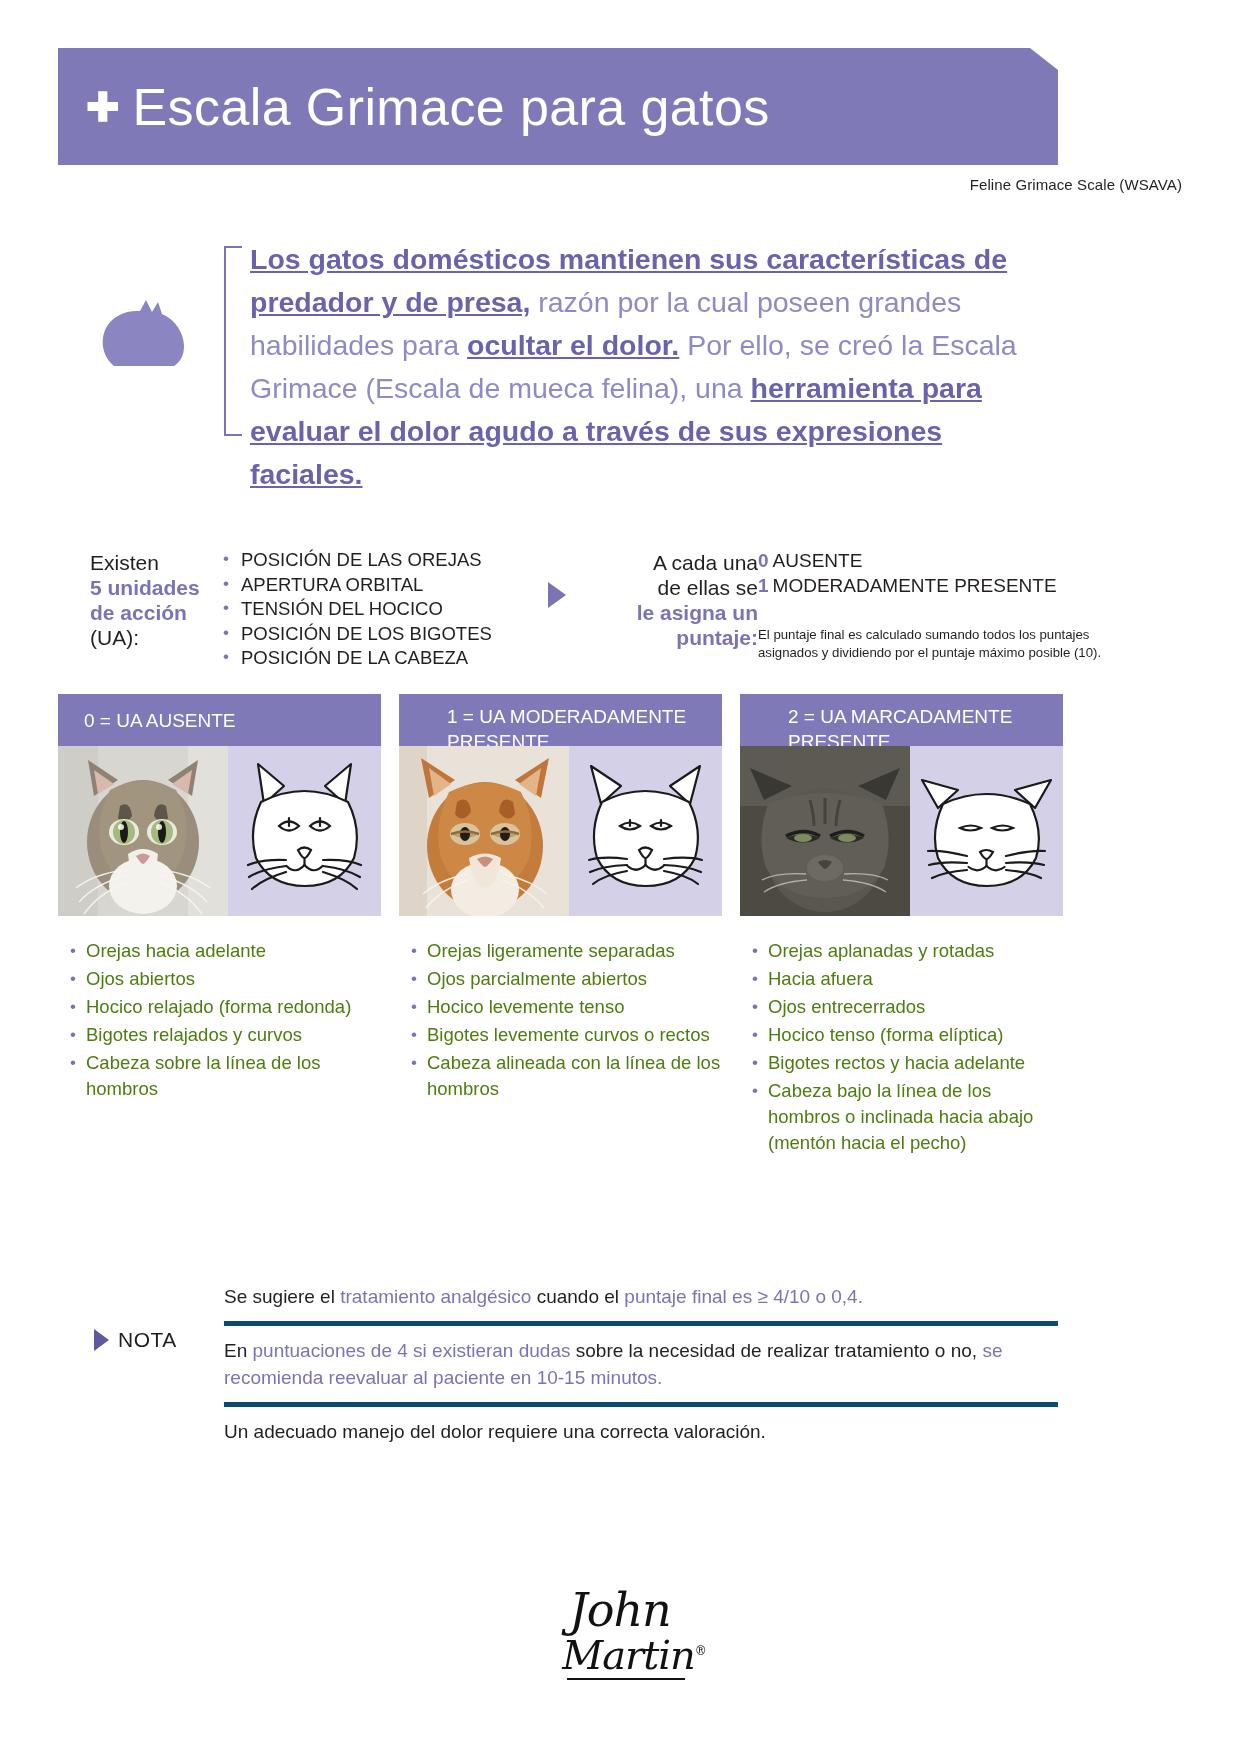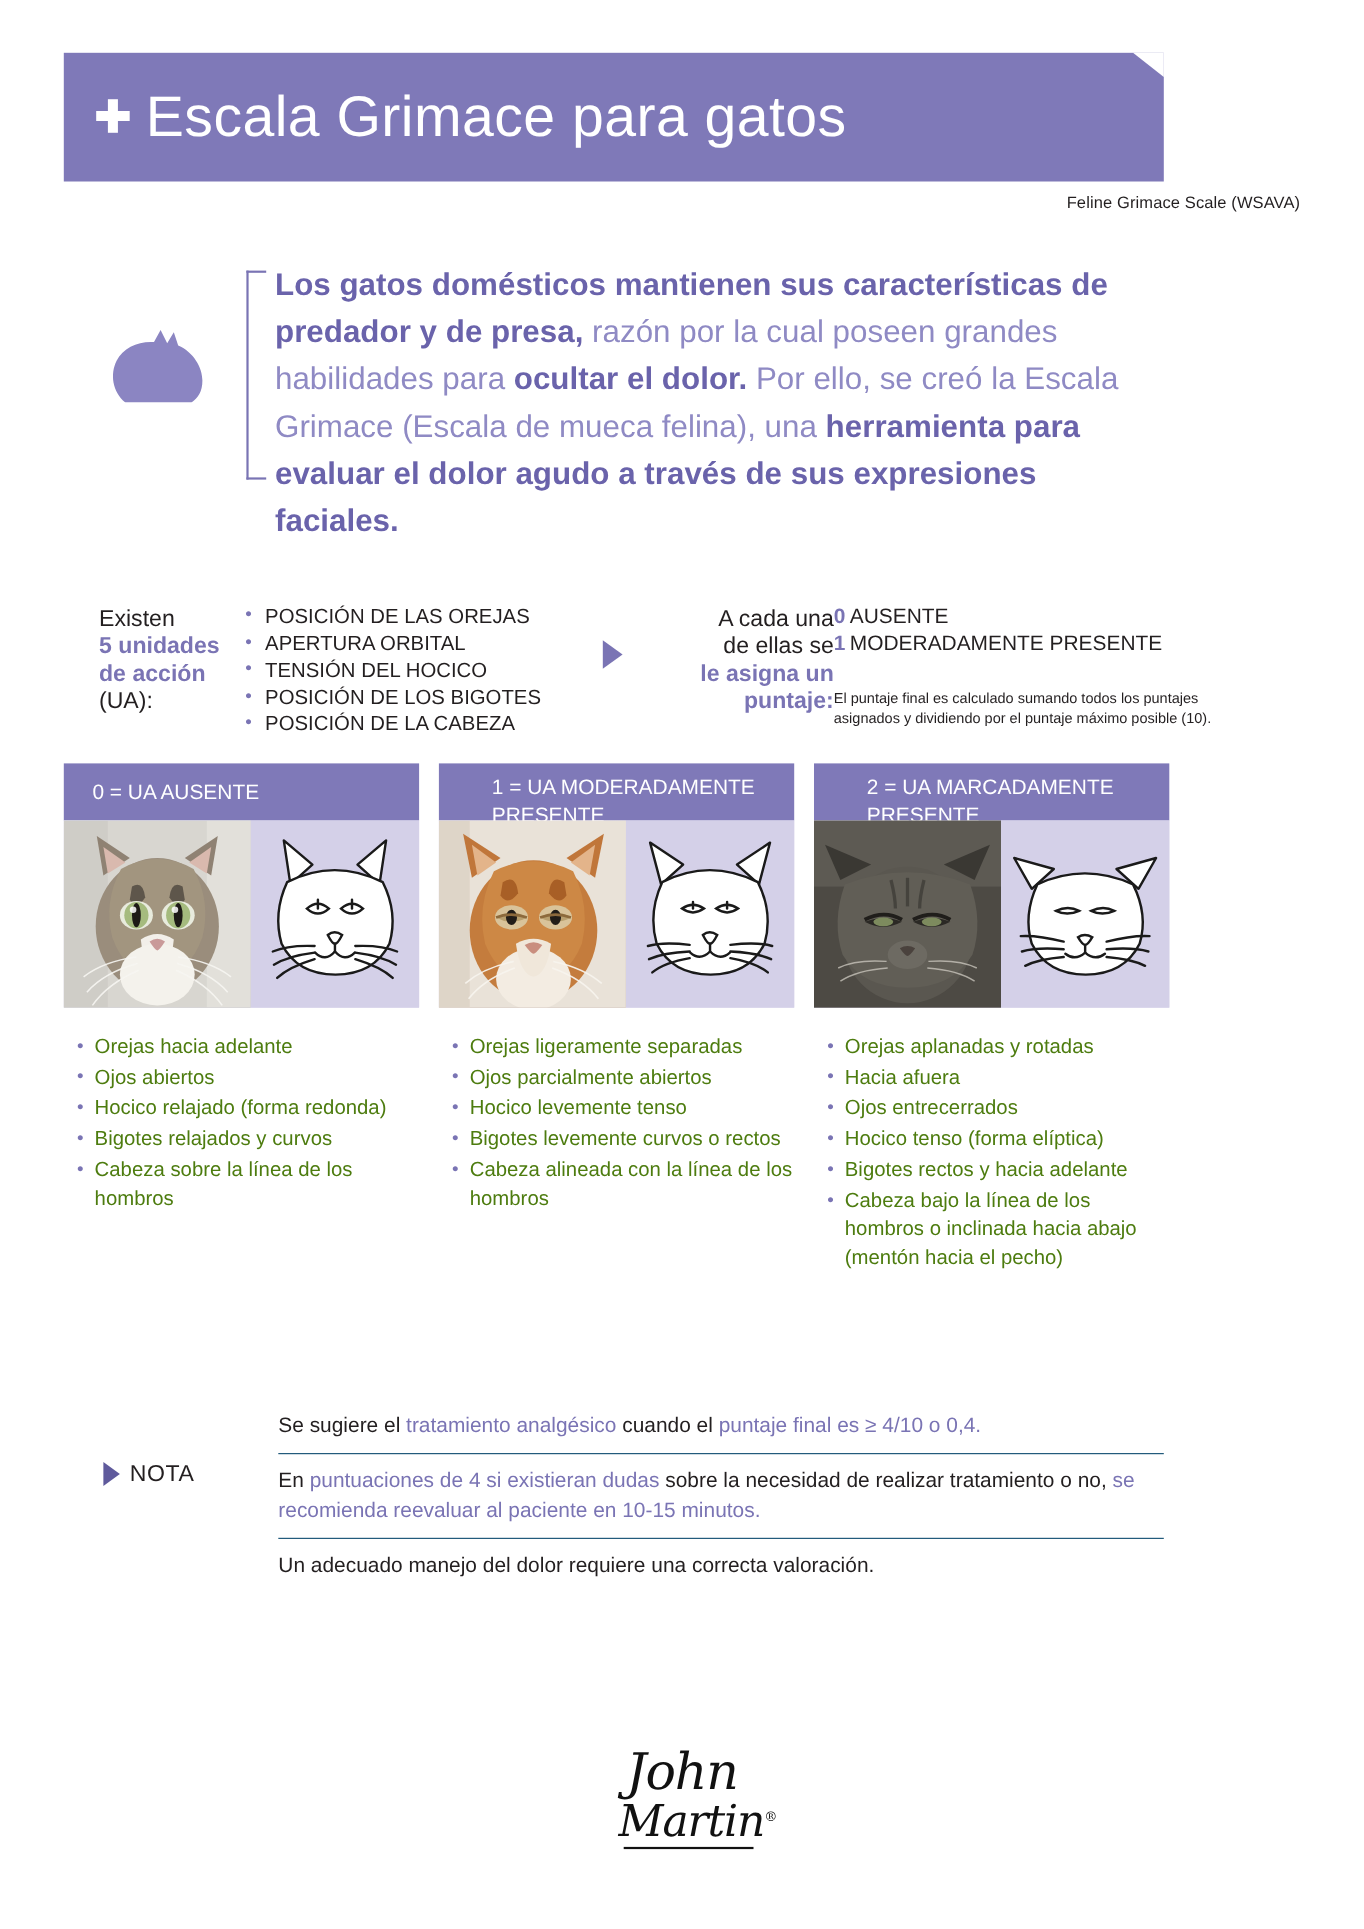--- a/index.html
+++ b/index.html
@@ -98,20 +98,21 @@
     top: 0px;
     width: 800px;
     font-size: 28.5px;
     line-height: 43px;
     color: #8f8ac4;
     font-weight: 400;
   }
   .intro-text b {
     color: #6a63ab;
     font-weight: 700;
+    text-decoration: underline;
   }
 
   
   .ua-row {
     position: absolute;
     left: 58px;
     top: 540px;
     width: 1010px;
     height: 130px;
   }
@@ -307,23 +308,22 @@
     position: absolute;
     left: 166px;
     top: 0;
     width: 834px;
   }
   .nota-line {
     font-size: 19px;
     line-height: 27px;
     color: #231f20;
     padding: 11px 0 11px 0;
-    margin-left: 29px;
-  }
-  .nota-line.sep { border-top: 1px solid #0c4a6e; }
+  }
+  .nota-line.sep { border-top: 5px solid #0c4a6e; }
   .nota-line .accent { color: #7a74b4; }
 
   
   .logo-wrap {
     position: absolute;
     left: 0;
     top: 1590px;
     width: 1240px;
     text-align: center;
   }

